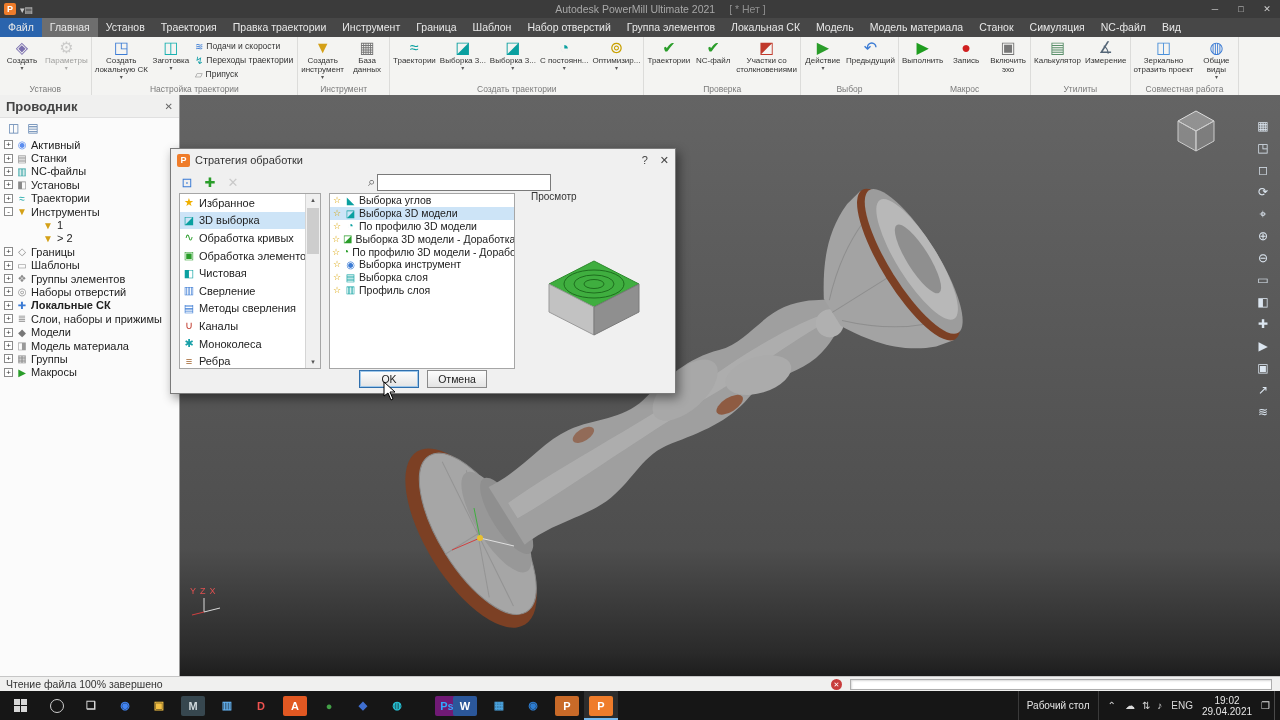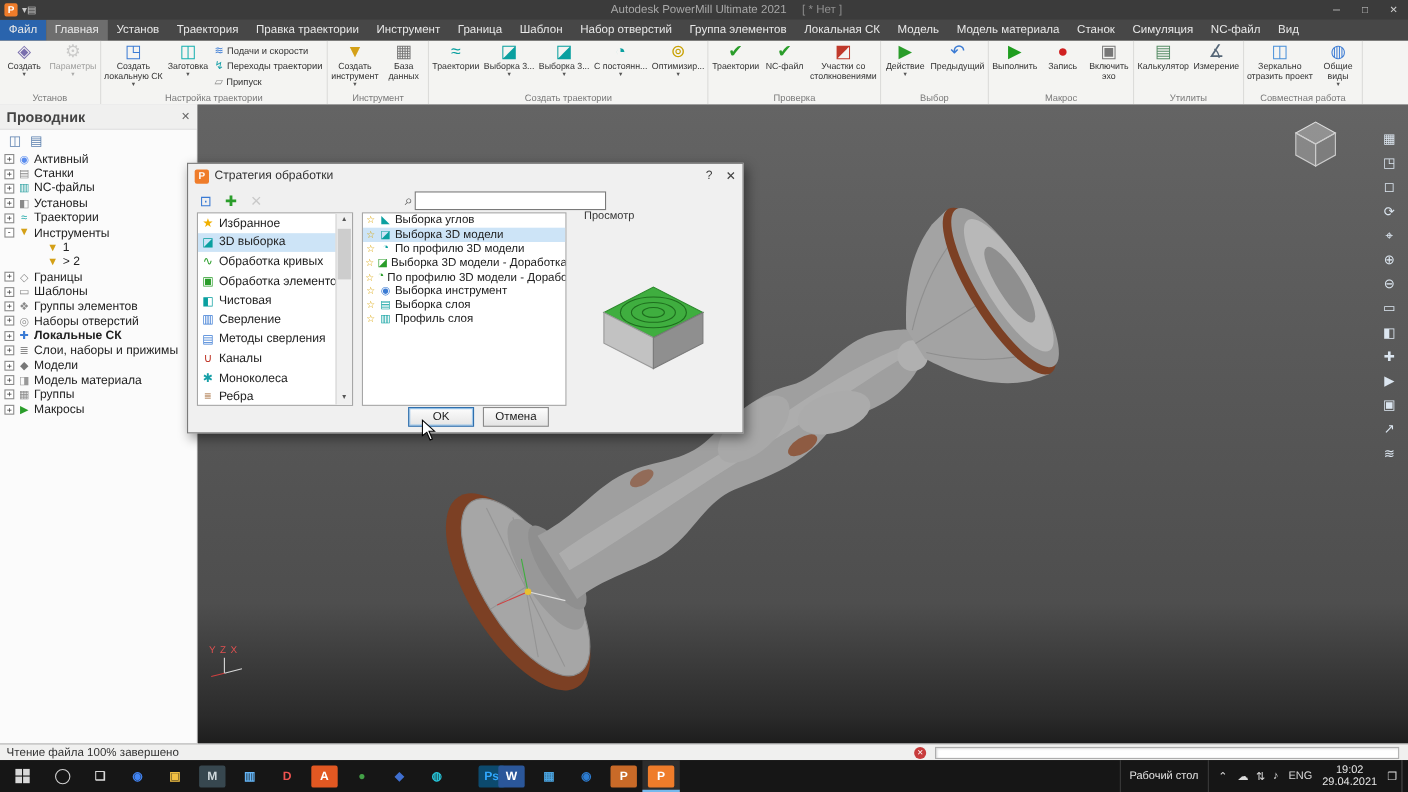--- a/index.html
+++ b/index.html
@@ -87,21 +87,21 @@
   .srow{display:flex;align-items:center;gap:3px;height:12.8px;padding:0 2px;font-size:10.5px;color:#222;white-space:nowrap;}
   .srow .star{color:#d8a200;font-size:9px;width:10px;text-align:center;}
   .srow .sicon{width:11px;text-align:center;font-size:10px;}
   .srow.selected{background:#cde4f7;}
   #cat-scroll{position:absolute;right:0;top:0;bottom:0;width:14px;background:#f0f0f0;border-left:1px solid #d5d5d5;}
   #cat-scroll .arr{height:12px;font-size:7px;color:#555;text-align:center;line-height:12px;}
   #cat-scroll .thumb{position:absolute;left:1px;right:1px;top:14px;height:46px;background:#cdcdcd;}
   #cat-scroll .arr.dn{position:absolute;bottom:0;left:0;right:0;}
   #preview-label{position:absolute;left:360px;top:42px;font-size:10px;color:#333;}
   #preview-img{position:absolute;left:368px;top:100px;}
-  #dlg-okrow{position:absolute;left:12px;bottom:5px;width:100%;display:flex;justify-content:center;gap:8px;}
+  #dlg-okrow{position:absolute;left:0;bottom:5px;width:100%;display:flex;justify-content:center;gap:8px;}
   .btn{width:58px;height:16px;font-size:10.5px;color:#222;border:1px solid #8a8a8a;
        background:linear-gradient(#fdfdfd,#e4e4e4);display:flex;align-items:center;justify-content:center;}
   .btn.ok{border:1px solid #2f6fad;box-shadow:inset 0 0 0 1px #9ec7ea;}
   #cursor{position:absolute;left:212px;top:232px;z-index:5;}
   
   #statusbar{position:absolute;left:0;top:676px;width:1280px;height:15px;background:#f0f0ef;
              border-top:1px solid #c6c6c6;display:flex;align-items:center;padding:0 6px;box-sizing:border-box;}
   #status-text{font-size:10.5px;color:#333;}
   #status-err{margin-left:auto;width:11px;height:11px;border-radius:50%;background:#c83c3c;color:#fff;
               font-size:7px;line-height:11px;text-align:center;margin-right:8px;}
@@ -755,21 +755,21 @@
       <span class="chip">
           <span style="color: rgb(63, 111, 208);">◆</span>
         </span>
     </span>
       <span class="tb-icon">
       <span class="chip">
           <span style="color: rgb(38, 198, 218);">◍</span>
         </span>
     </span>
       <span class="tb-icon">
-      <span class="chip" style="background: #0c4a6e; margin-left: 32px;">
+      <span class="chip" style="background: #701a75; margin-left: 32px;">
           <span style="color: rgb(49, 168, 255);">Ps</span>
         </span>
     </span>
       <span class="tb-icon">
       <span class="chip" style="background: rgb(43, 87, 154);">
           <span style="color: rgb(255, 255, 255);">W</span>
         </span>
     </span>
       <span class="tb-icon">
       <span class="chip">

